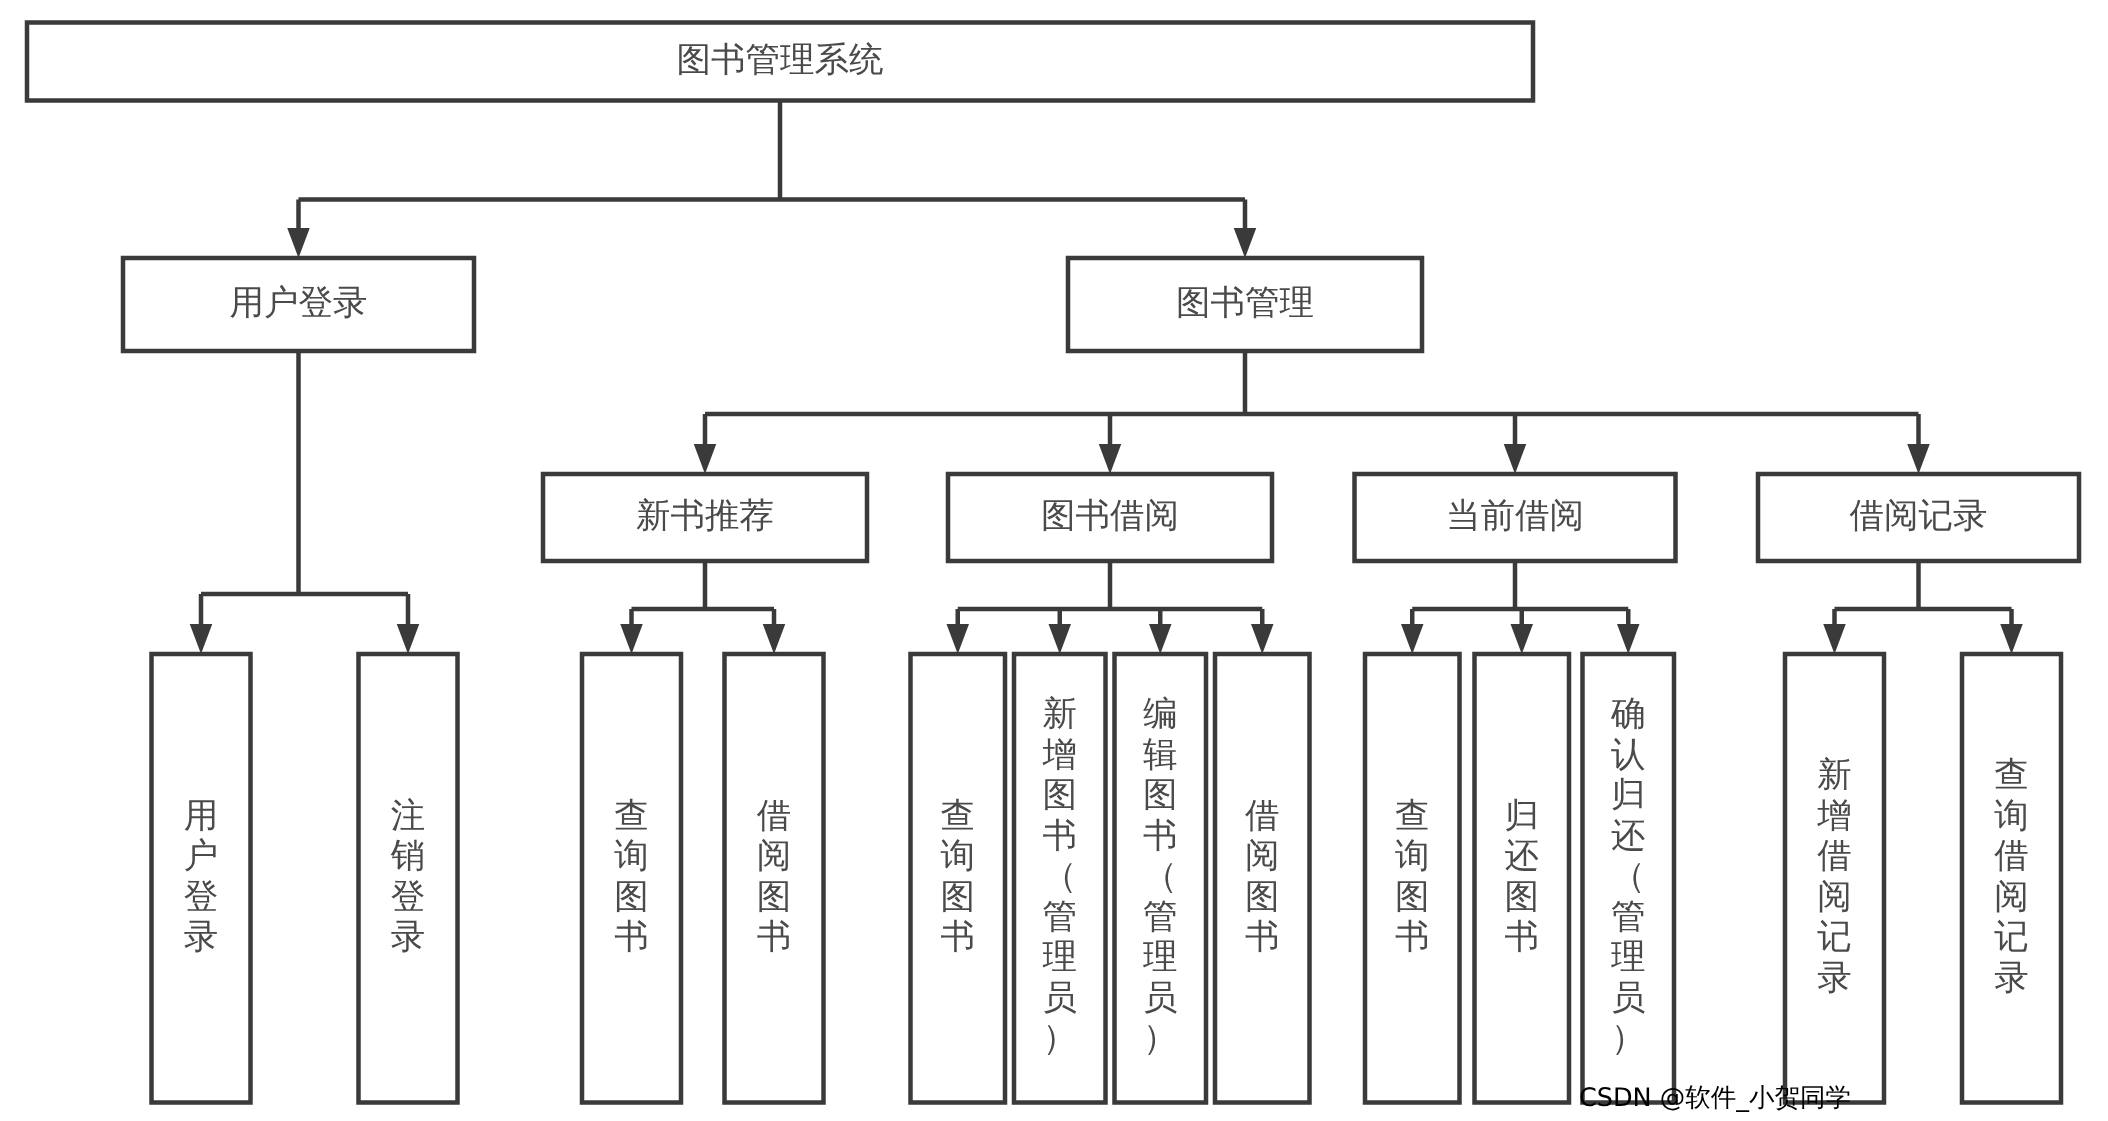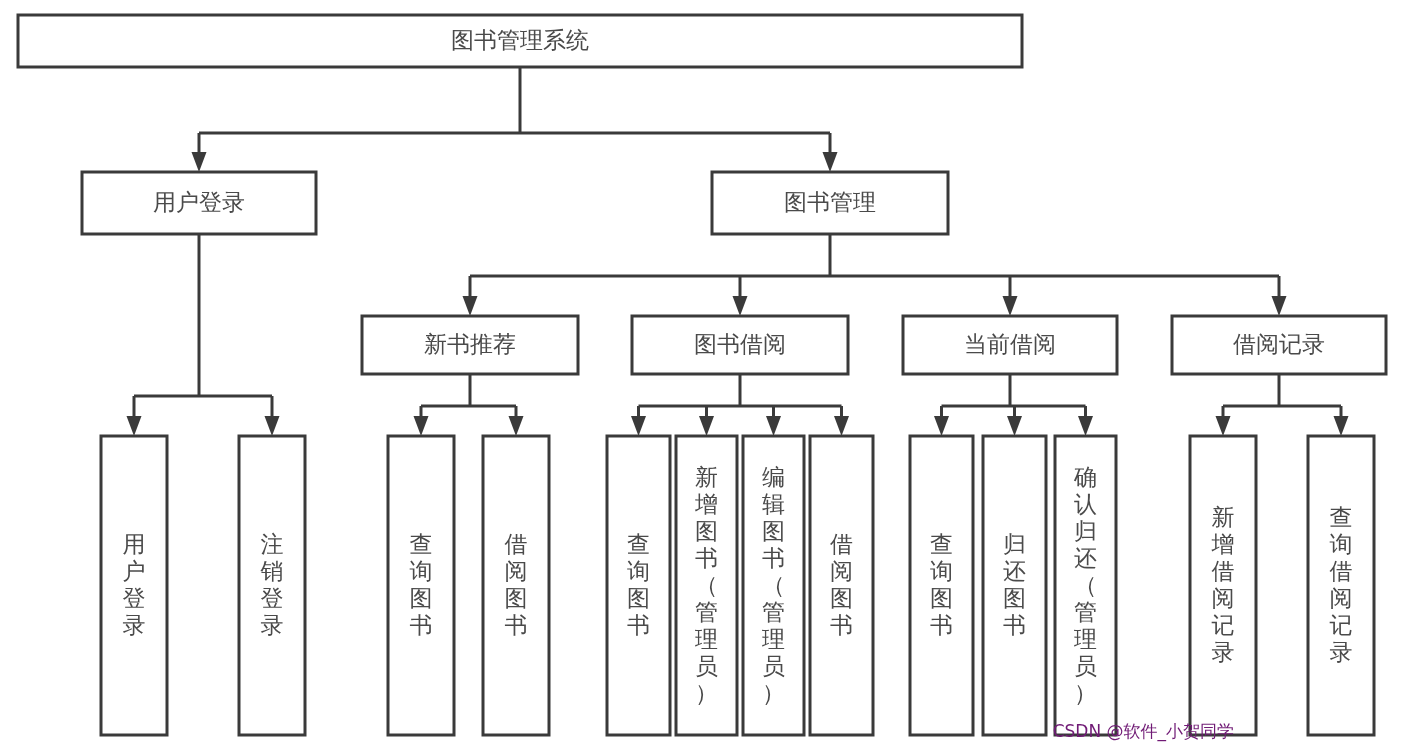--- a/index.html
+++ b/index.html
@@ -51,21 +51,21 @@
     font-size: 23px;
     text-anchor: middle;
     dominant-baseline: middle;
   }
   .watermark {
     position: absolute;
     right: 8px;
     bottom: 4px;
     font-family: "DejaVu Sans", "Liberation Sans", sans-serif;
     font-size: 17px;
-    color: #701a75;
+    color: #000000;
     white-space: nowrap;
     user-select: none;
   }
 </style>
 </head>
 <body>
 
 <div id="diagram-root">
   <svg class="diagram-canvas" id="diagram-canvas" viewBox="0 0 1405 747">
     <g id="edge-layer">

